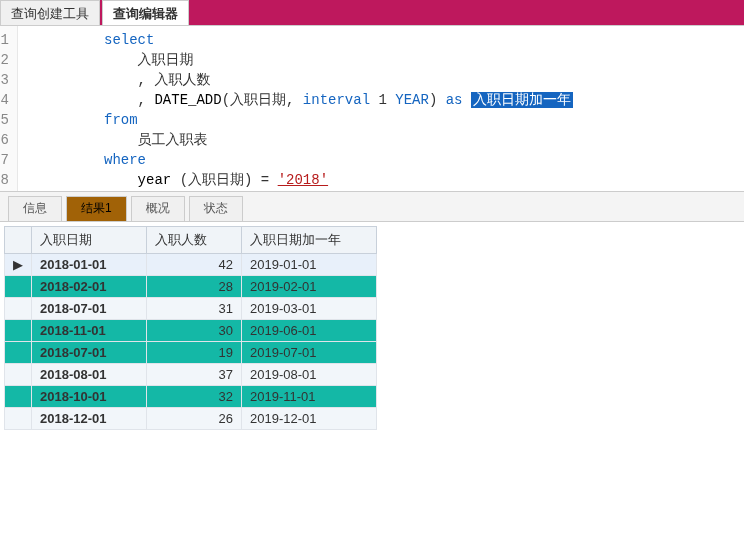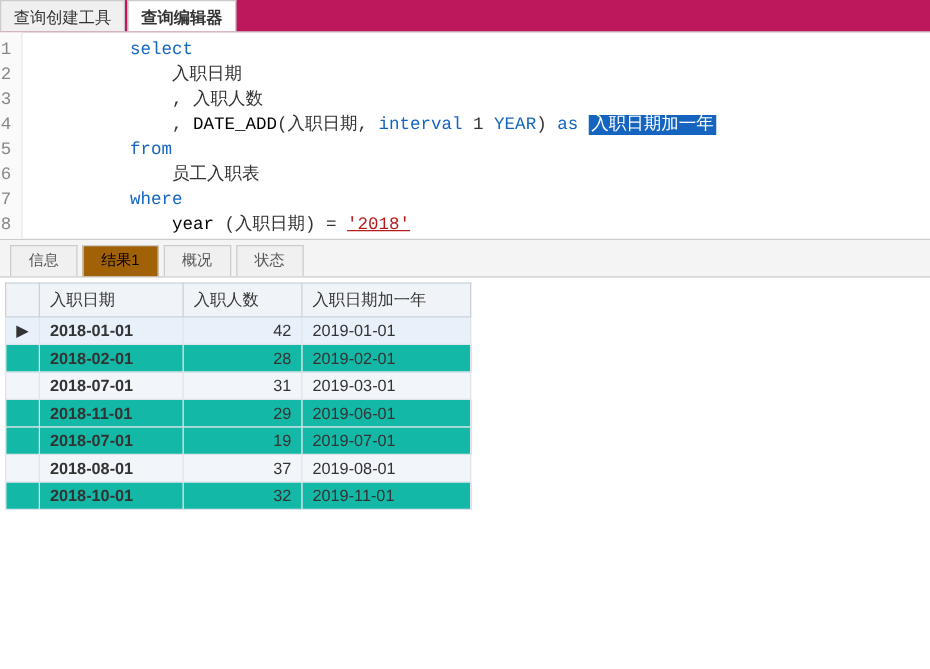--- a/index.html
+++ b/index.html
@@ -194,35 +194,41 @@
       </tr>
       <tr class="alt">
         <td class="row-marker"></td>
         <td class="col-date">2018-07-01</td>
         <td class="col-count num">31</td>
         <td class="col-nextyear">2019-03-01</td>
       </tr>
       <tr>
         <td class="row-marker"></td>
         <td class="col-date">2018-11-01</td>
-        <td class="col-count num">29</td>
+        <td class="col-count num">30</td>
         <td class="col-nextyear">2019-06-01</td>
       </tr>
       <tr>
         <td class="row-marker"></td>
         <td class="col-date">2018-07-01</td>
         <td class="col-count num">19</td>
         <td class="col-nextyear">2019-07-01</td>
       </tr>
       <tr class="alt">
         <td class="row-marker"></td>
         <td class="col-date">2018-08-01</td>
         <td class="col-count num">37</td>
         <td class="col-nextyear">2019-08-01</td>
       </tr>
       <tr>
         <td class="row-marker"></td>
         <td class="col-date">2018-10-01</td>
         <td class="col-count num">32</td>
         <td class="col-nextyear">2019-11-01</td>
       </tr>
+      <tr class="alt">
+        <td class="row-marker"></td>
+        <td class="col-date">2018-12-01</td>
+        <td class="col-count num">26</td>
+        <td class="col-nextyear">2019-12-01</td>
+      </tr>
     </tbody>
 </table>
 
 </body></html>

